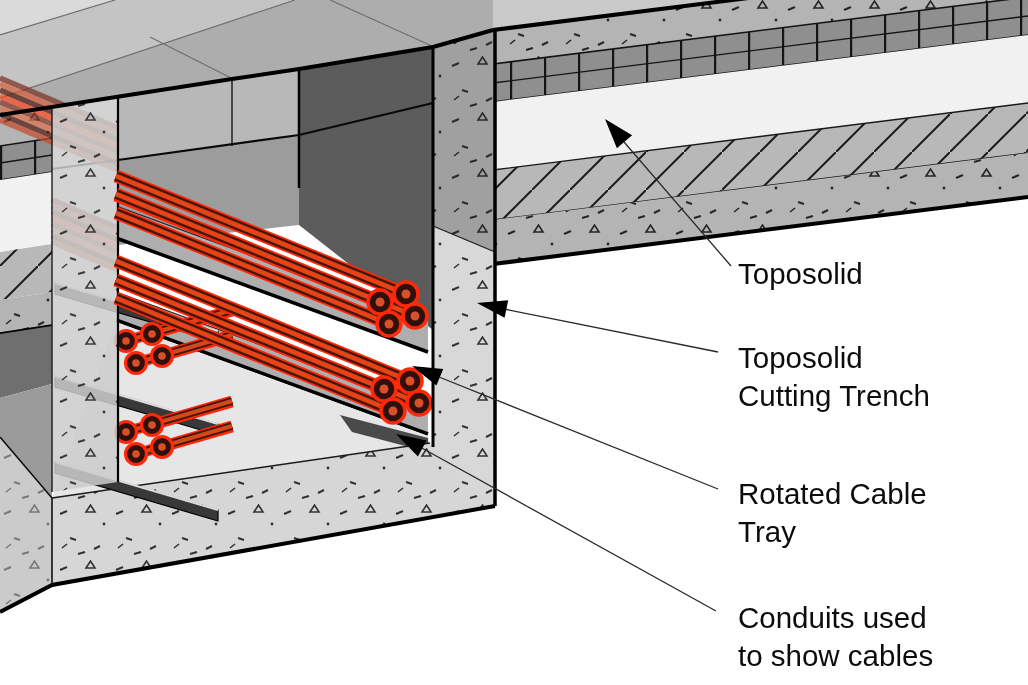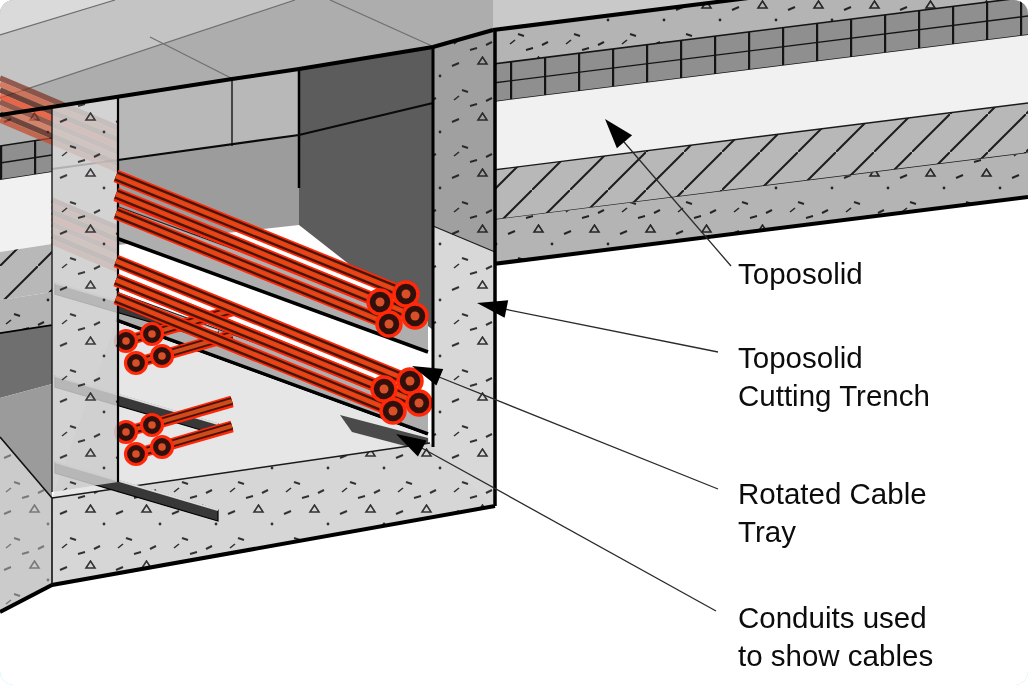--- a/index.html
+++ b/index.html
@@ -1,17 +1,17 @@
 <!DOCTYPE html>
 <html><head>
 <meta charset="utf-8">
 <style>
   html,body{margin:0;padding:0;background:#fff;}
   .stage{position:relative;width:1028px;height:685px;background:#7dd3fc;overflow:hidden;
-         font-family:"Liberation Sans", sans-serif;border-radius:14px;}
+         font-family:"Liberation Sans", sans-serif;}
   svg{display:block;}
   text.callout{font-family:"Liberation Sans", sans-serif;font-size:29.5px;fill:#0c0c0c;}
 </style>
 </head>
 <body>
 
 <div class="stage">
 <svg width="1028" height="685" viewBox="0 0 1028 685">
   <defs>
 

